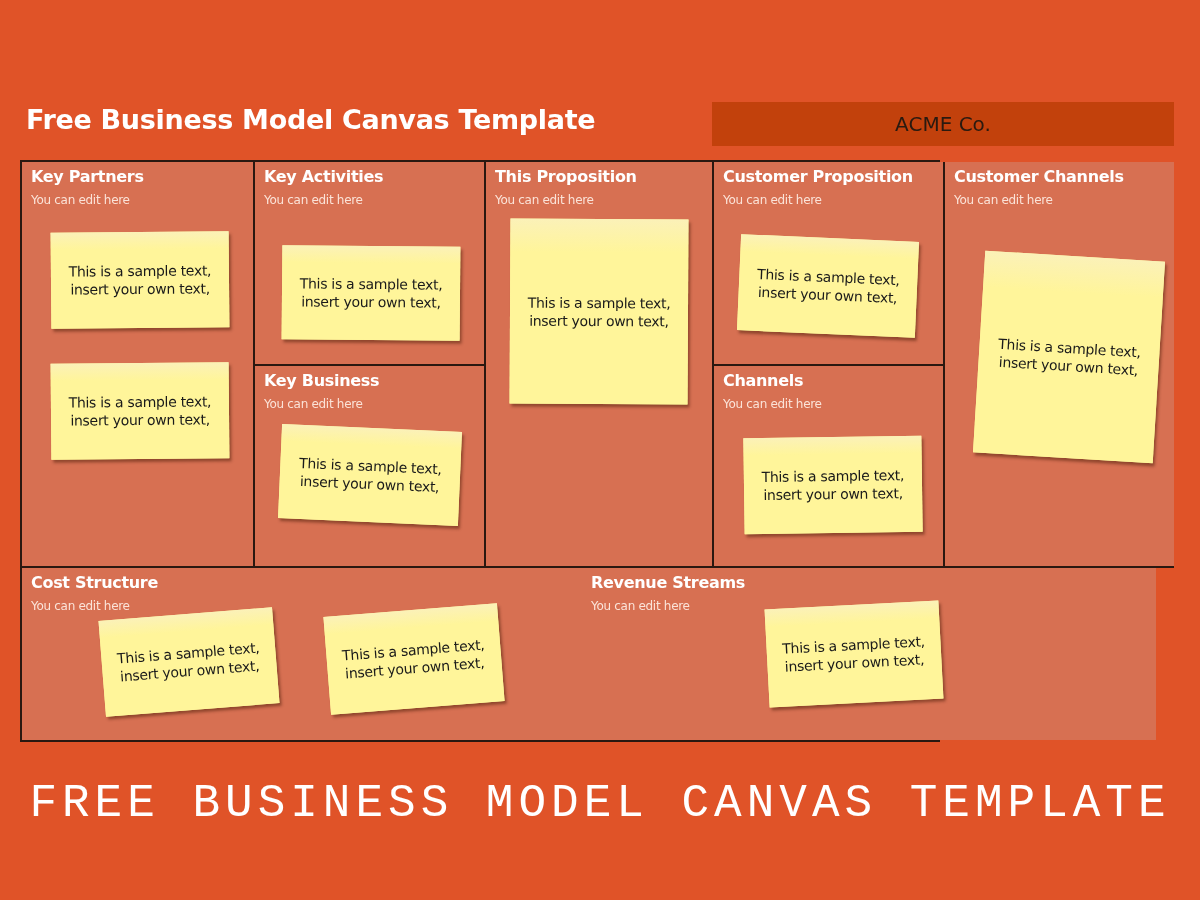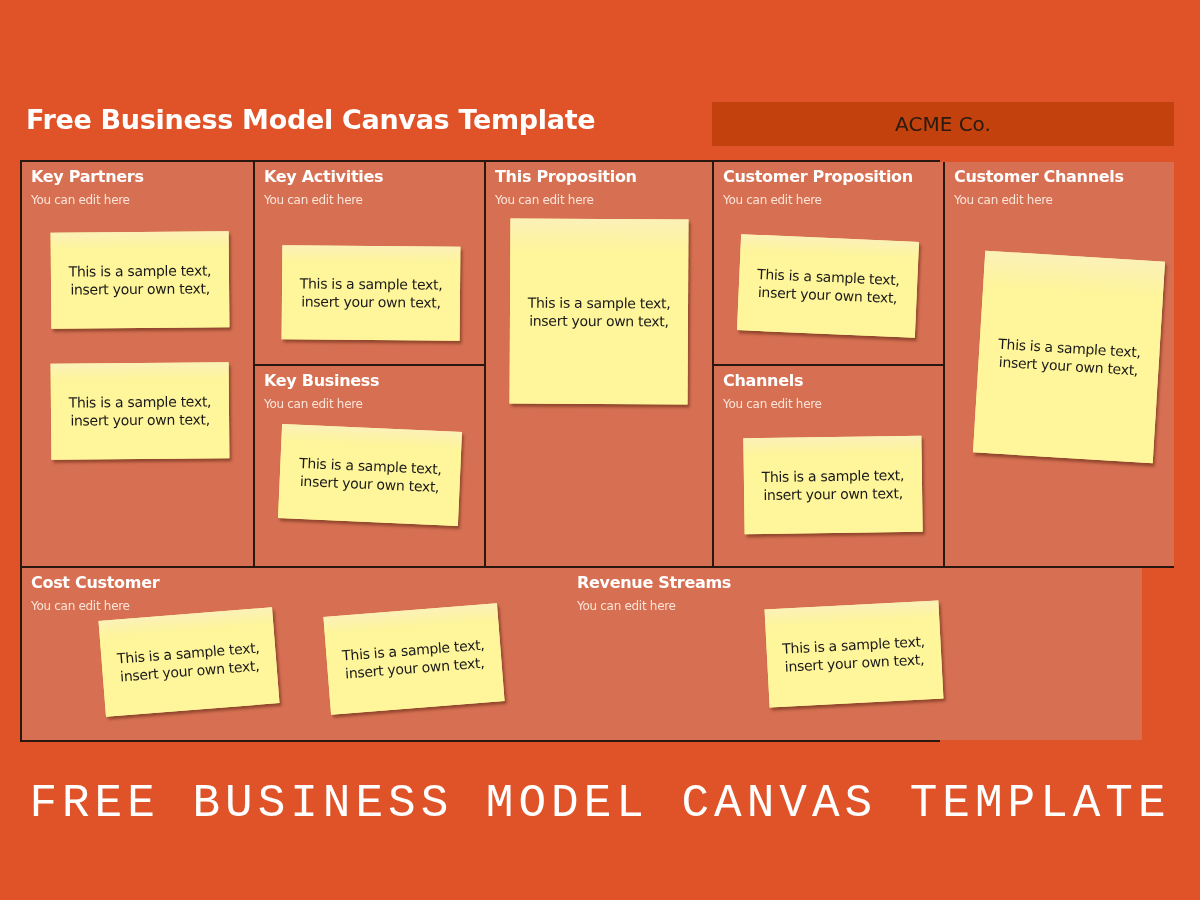--- a/index.html
+++ b/index.html
@@ -95,25 +95,25 @@
     <div class="head">Channels</div>
     <div class="sub">You can edit here</div>
   </div>
 
   <div class="cell" style="left:923px;top:0;width:229px;height:406px;border-right:none;">
     <div class="head">Customer Channels</div>
     <div class="sub">You can edit here</div>
   </div>
 
   <div class="cell" style="left:0;top:406px;width:578px;height:172px;border-bottom:none;">
-    <div class="head">Cost Customer</div>
+    <div class="head">Cost Structure</div>
     <div class="sub">You can edit here</div>
   </div>
 
-  <div class="cell" style="left:546px;top:406px;width:574px;height:172px;border-right:none;border-bottom:none;padding-left:28px;">
+  <div class="cell" style="left:560px;top:406px;width:574px;height:172px;border-right:none;border-bottom:none;padding-left:28px;">
     <div class="head">Revenue Streams</div>
     <div class="sub">You can edit here</div>
   </div>
 
   <div class="note" style="left:29px;top:70px;width:178px;height:96px;transform:rotate(-0.5deg);">
     <div>
         <div>This is a sample text,</div>
         <div>insert your own text,</div>
       </div>
   </div>

